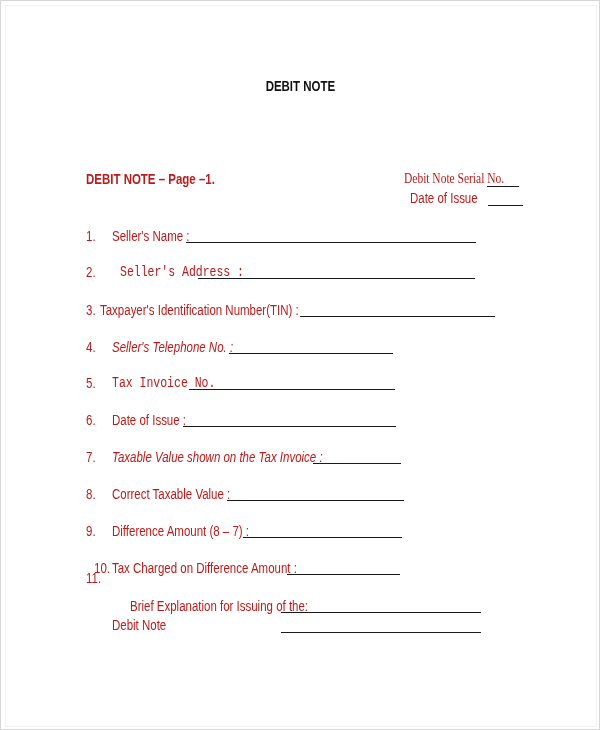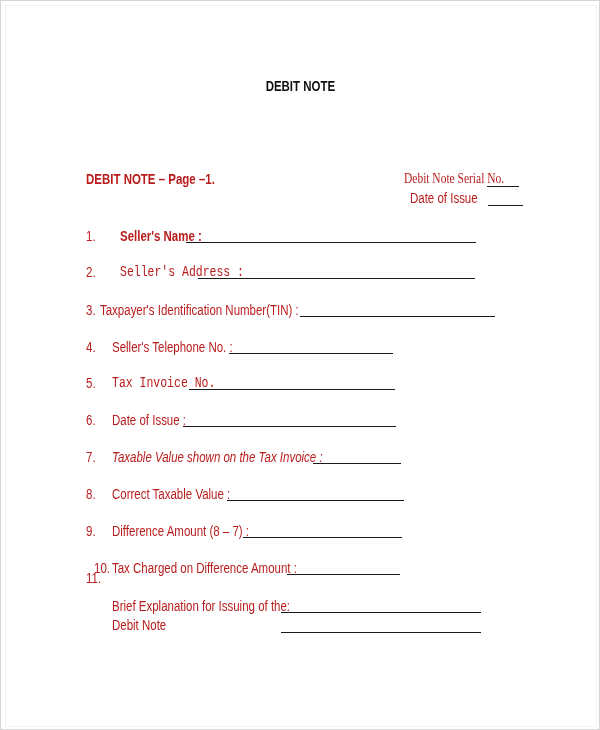--- a/index.html
+++ b/index.html
@@ -93,33 +93,33 @@
   <span class="cond">Debit Note Serial No.</span>
 </div>
 <div class="rule" style="left:487px; top:186px; width:32px;"></div>
 
 <div class="abs txt" style="left:381px; top:190px;margin-left:29px;">
   <span class="cond">Date of Issue</span>
 </div>
 <div class="rule" style="left:488px; top:205px; width:35px;"></div>
 
 <div class="num txt" style="top:228px;"><span class="cond">1.</span></div>
-<div class="abs txt" style="left:120px; top:228px;font-weight:bold;"><span class="cond">Seller's Name :</span></div>
+<div class="abs txt" style="left:112px; top:228px;"><span class="cond">Seller's Name :</span></div>
 <div class="rule" style="left:186px; top:242px; width:290px;"></div>
 
 <div class="num txt" style="top:264px;"><span class="cond">2.</span></div>
 <div class="abs txt" style="left:120px; top:264px;font-family:Liberation Mono, monospace;"><span class="cond">Seller's Address :</span></div>
 <div class="rule" style="left:198px; top:278px; width:277px;"></div>
 
 <div class="num txt" style="top:302px;"><span class="cond">3.</span></div>
 <div class="abs txt" style="left:100px; top:302px;"><span class="cond">Taxpayer's Identification Number(TIN) :</span></div>
 <div class="rule" style="left:300px; top:316px; width:195px;"></div>
 
 <div class="num txt" style="top:339px;"><span class="cond">4.</span></div>
-<div class="abs txt" style="left:112px; top:339px;"><span class="cond">Seller's Telephone No. :</span></div>
+<div class="abs txt" style="left:112px; top:339px;font-style:italic;"><span class="cond">Seller's Telephone No. :</span></div>
 <div class="rule" style="left:229px; top:353px; width:164px;"></div>
 
 <div class="num txt" style="top:375px;"><span class="cond">5.</span></div>
 <div class="abs txt" style="left:112px; top:375px;font-family:Liberation Mono, monospace;"><span class="cond">Tax Invoice No.</span></div>
 <div class="rule" style="left:189px; top:389px; width:206px;"></div>
 
 <div class="num txt" style="top:412px;"><span class="cond">6.</span></div>
 <div class="abs txt" style="left:112px; top:412px;"><span class="cond">Date of Issue :</span></div>
 <div class="rule" style="left:183px; top:426px; width:213px;"></div>
 
@@ -133,16 +133,16 @@
 
 <div class="num txt" style="top:523px;"><span class="cond">9.</span></div>
 <div class="abs txt" style="left:112px; top:523px;"><span class="cond">Difference Amount (8 – 7) :</span></div>
 <div class="rule" style="left:243px; top:537px; width:159px;"></div>
 
 <div class="num txt" style="top:560px;margin-left:8px;"><span class="cond">10.</span></div>
 <div class="abs txt" style="left:112px; top:560px;"><span class="cond">Tax Charged on Difference Amount :</span></div>
 <div class="rule" style="left:287px; top:574px; width:113px;"></div>
 
 <div class="num txt" style="top:570px;"><span class="cond">11.</span></div>
-<div class="abs txt" style="left:112px; top:598px;"><span class="cond">Brief Explanation for Issuing of the:</span></div>
+<div class="abs txt" style="left:130px; top:598px;"><span class="cond">Brief Explanation for Issuing of the:</span></div>
 <div class="abs txt" style="left:112px; top:617px;"><span class="cond">Debit Note</span></div>
 <div class="rule" style="left:281px; top:612px; width:200px;"></div>
 <div class="rule" style="left:281px; top:632px; width:200px;"></div>
 
 </body></html>

